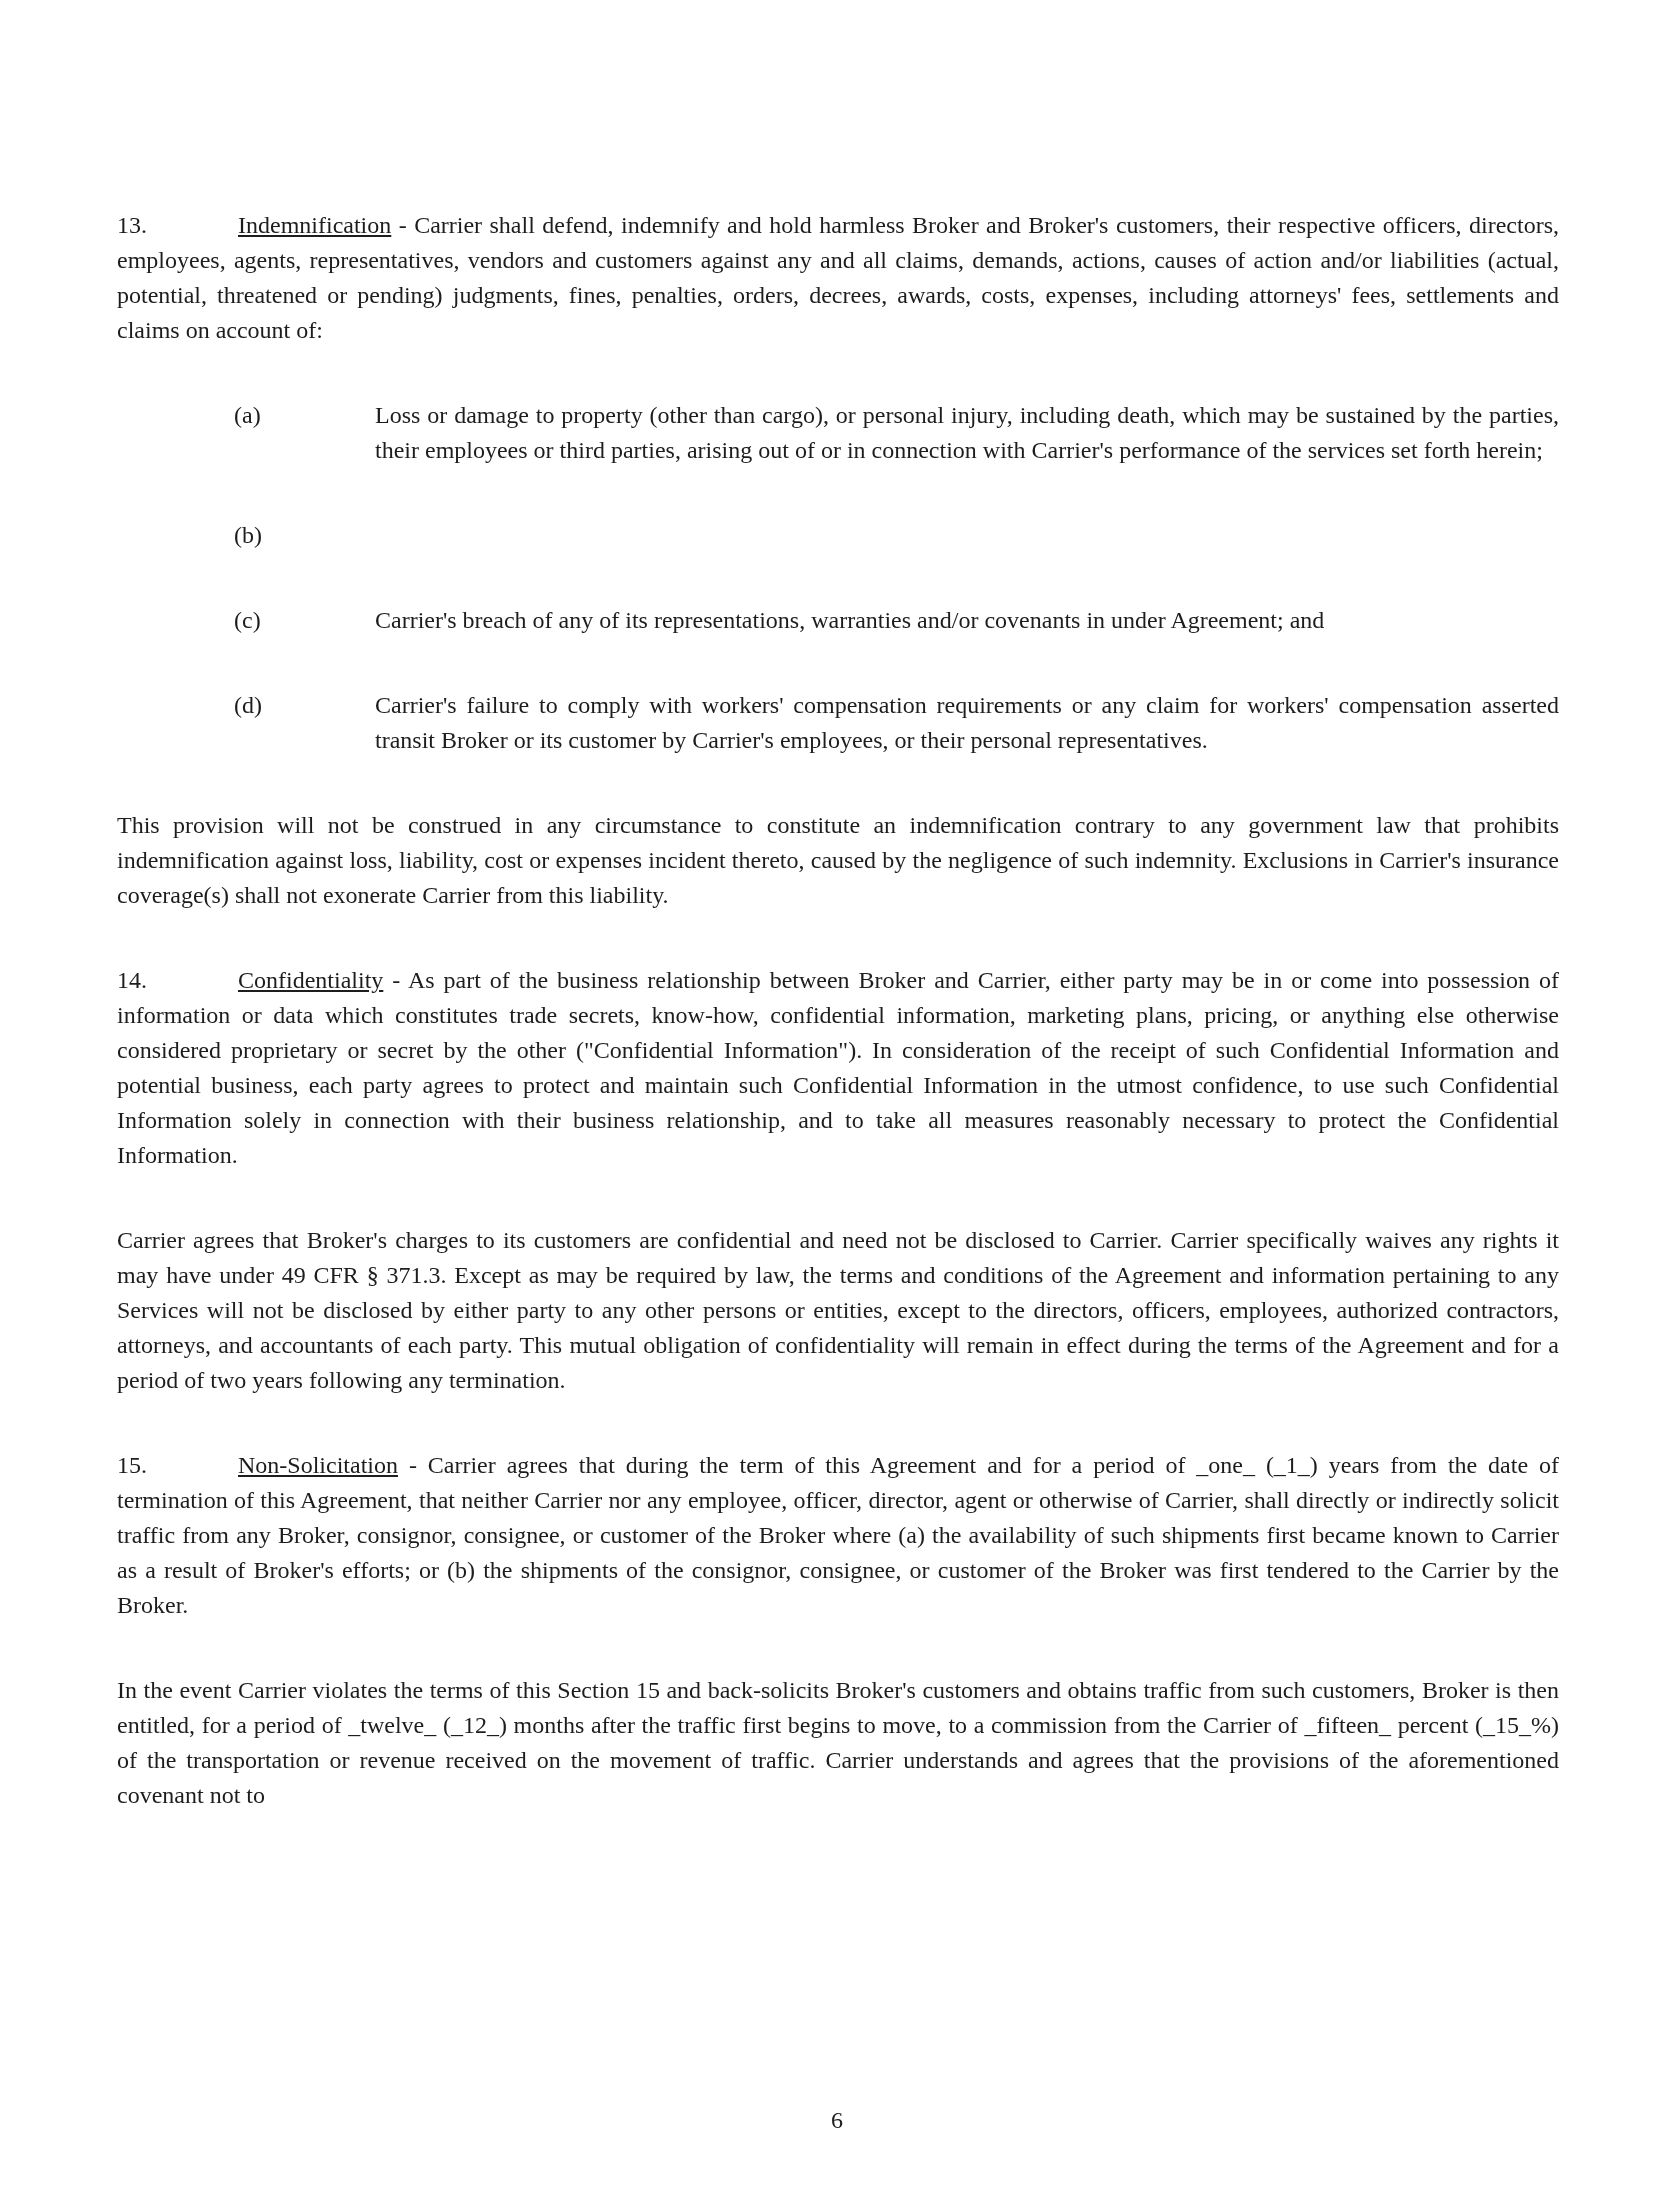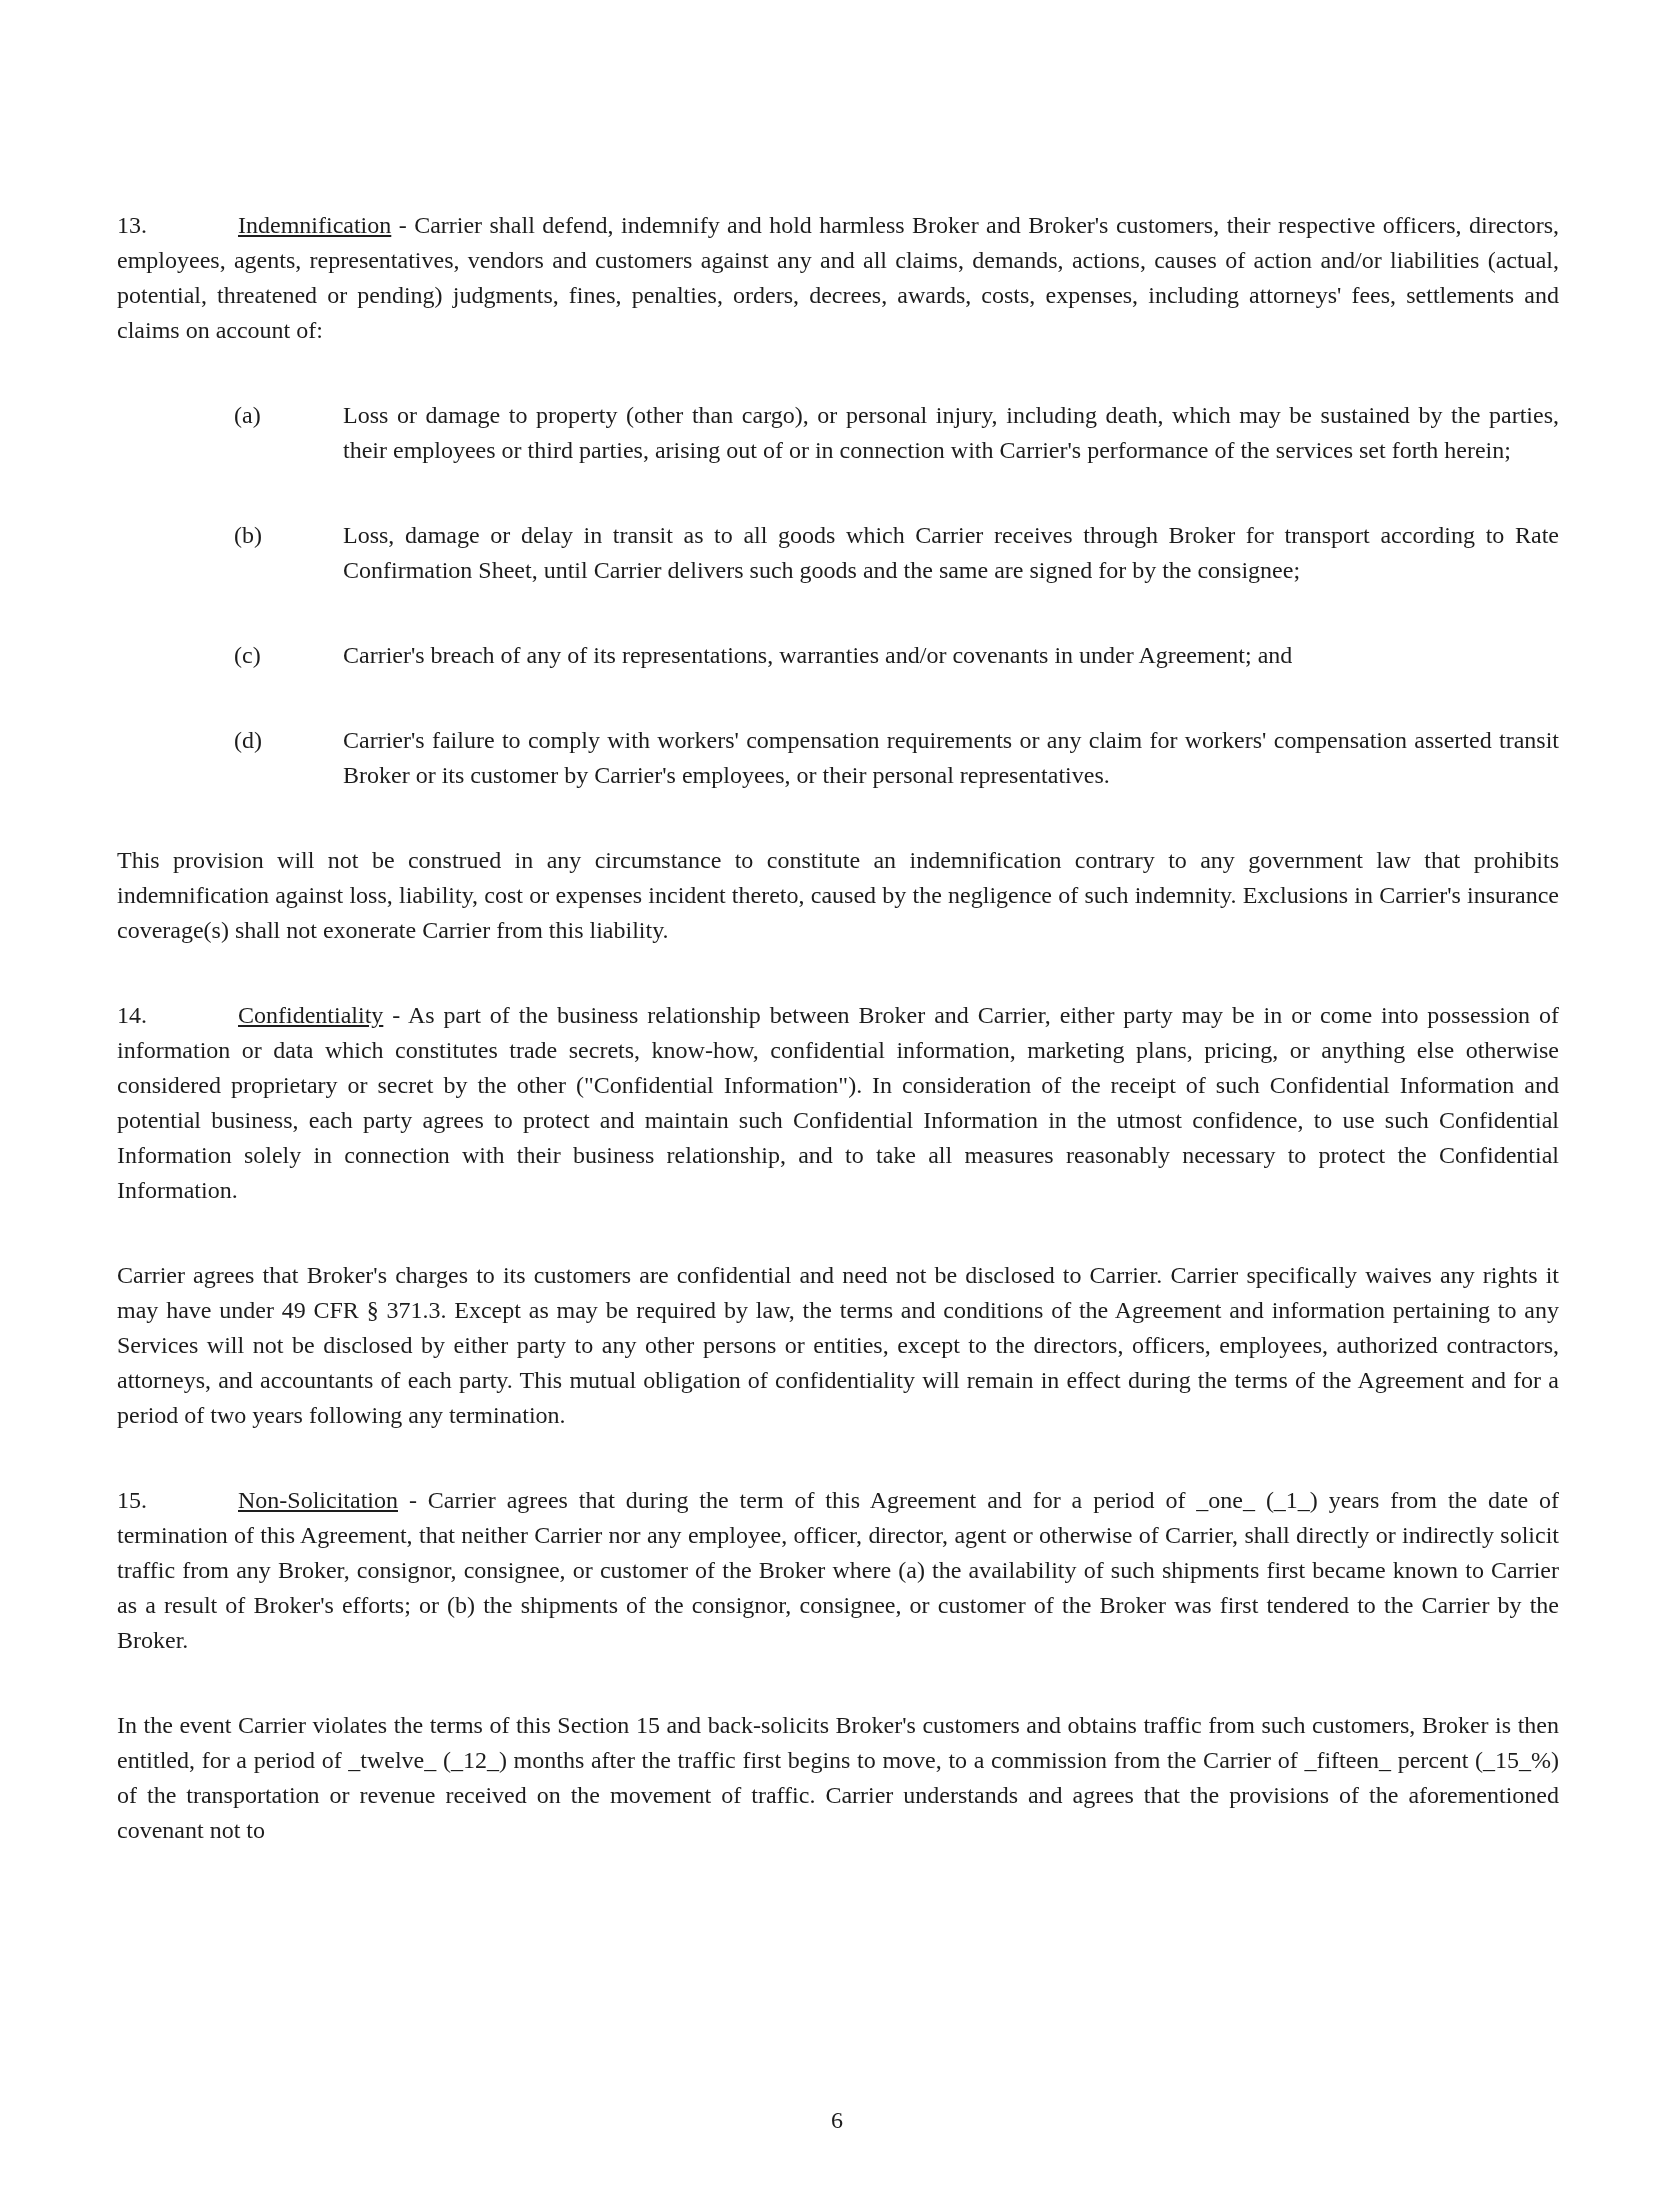--- a/index.html
+++ b/index.html
@@ -38,20 +38,21 @@
     line-height: 35px;
     margin: 0 0 50px 0;
   }
   .li-label {
     flex: 0 0 109px;
     margin-left: 117px;
   }
   .li-text {
     flex: 1;
     text-align: justify;
+    margin-left: 32px;
   }
   .page-number {
     position: absolute;
     bottom: 67px;
     left: 0;
     right: 0;
     text-align: center;
     font-size: 24px;
     line-height: 35px;
   }
@@ -64,21 +65,20 @@
 
     <p class="para"><span class="sec-num">13.</span><span class="underline">Indemnification</span><span> - Carrier shall defend, indemnify and hold harmless Broker and Broker's customers, their respective officers, directors, employees, agents, representatives, vendors and customers against any and all claims, demands, actions, causes of action and/or liabilities (actual, potential, threatened or pending) judgments, fines, penalties, orders, decrees, awards, costs, expenses, including attorneys' fees, settlements and claims on account of:</span></p>
 
     <div class="list-item">
       <span class="li-label">(a)</span>
       <span class="li-text">Loss or damage to property (other than cargo), or personal injury, including death, which may be sustained by the parties, their employees or third parties, arising out of or in connection with Carrier's performance of the services set forth herein;</span>
     </div>
 
     <div class="list-item">
       <span class="li-label">(b)</span>
-      <span class="li-text">Loss, damage or delay in transit as to all goods which Carrier receives through Broker for transport according to Rate Confirmation Sheet, until Carrier delivers such goods and the same are signed for by the consignee;</span>
     </div>
 
     <div class="list-item">
       <span class="li-label">(c)</span>
       <span class="li-text">Carrier's breach of any of its representations, warranties and/or covenants in under Agreement; and</span>
     </div>
 
     <div class="list-item">
       <span class="li-label">(d)</span>
       <span class="li-text">Carrier's failure to comply with workers' compensation requirements or any claim for workers' compensation asserted transit Broker or its customer by Carrier's employees, or their personal representatives.</span>

